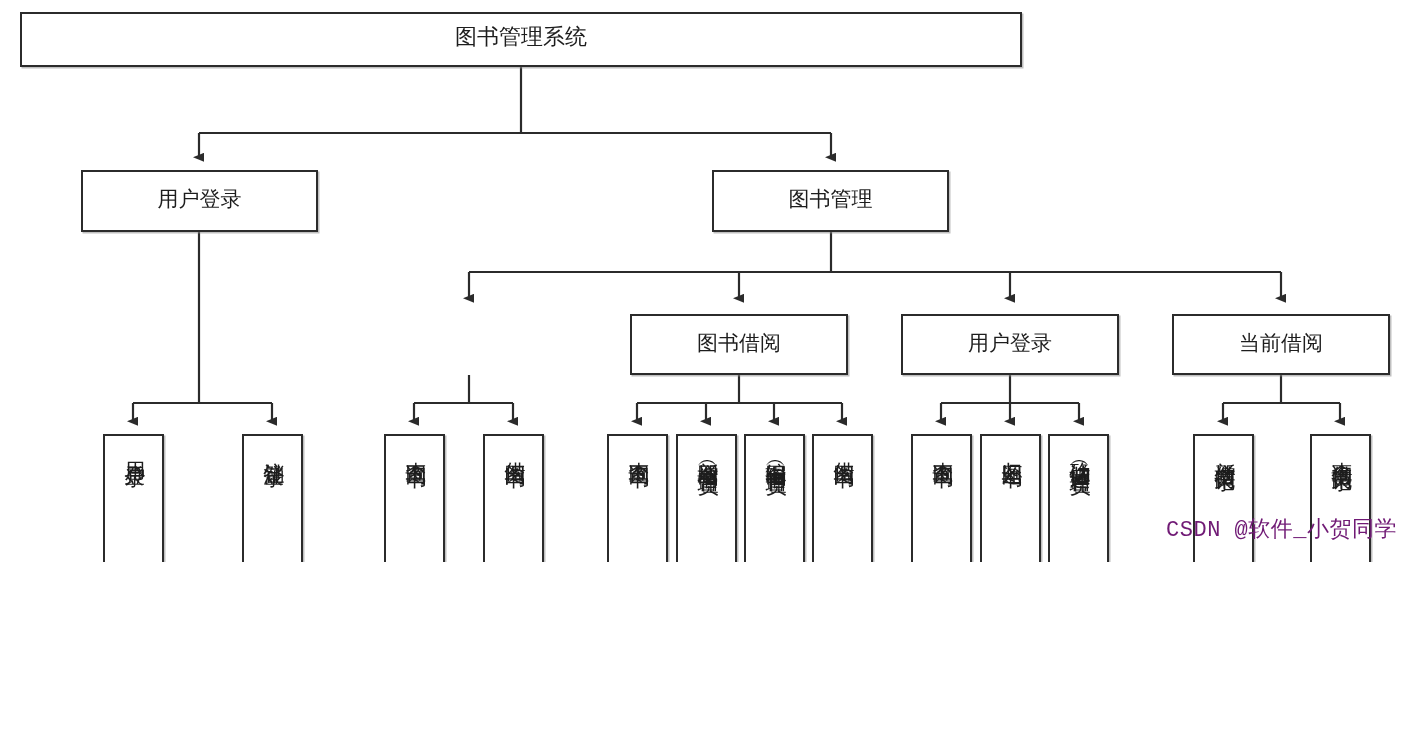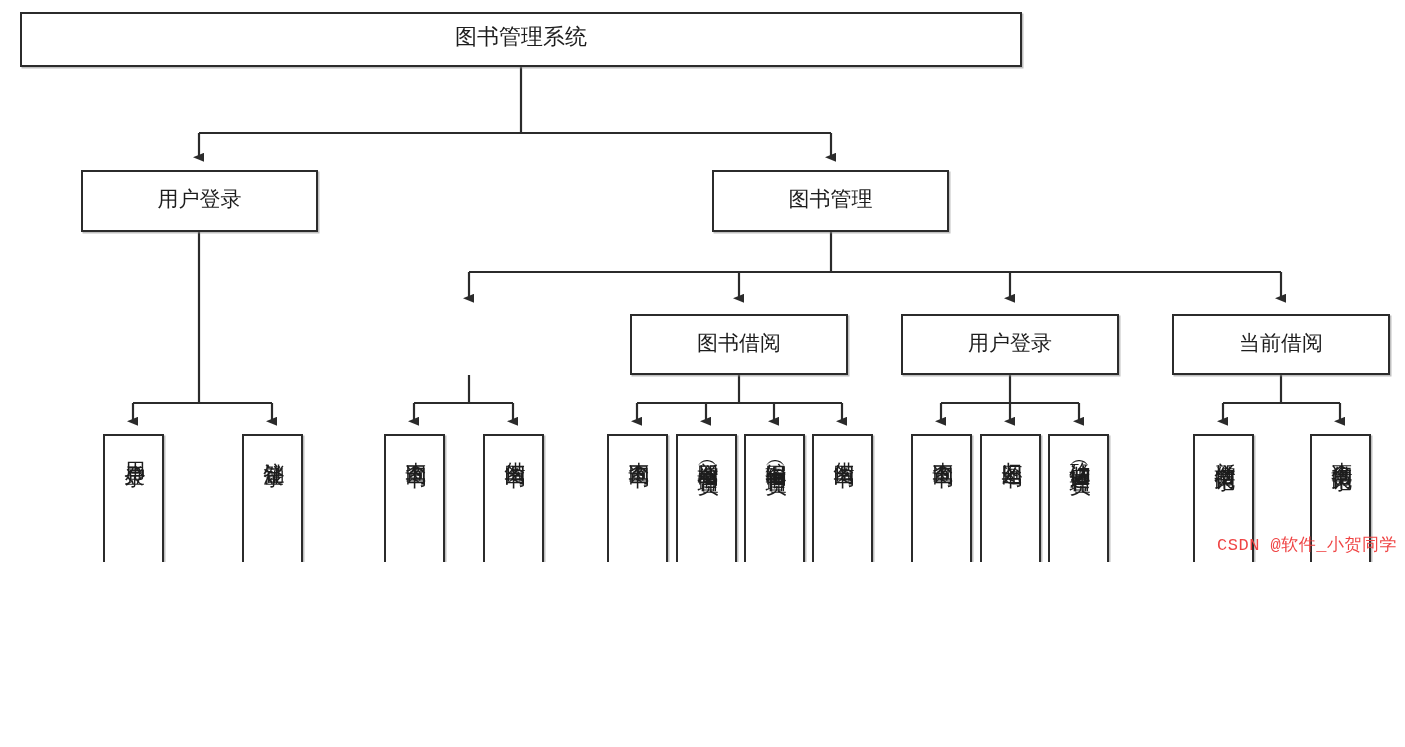--- a/index.html
+++ b/index.html
@@ -55,23 +55,23 @@
   .node.vertical .label {
     writing-mode: vertical-rl;
     text-orientation: upright;
     font-size: 21px;
     letter-spacing: 2px;
     line-height: 1;
   }
   .watermark {
     position: absolute;
     right: 8px;
-    bottom: 6px;
-    font-size: 17px;
-    color: #ef4444;
+    bottom: 18px;
+    font-size: 22px;
+    color: #701a75;
     letter-spacing: 0.5px;
     white-space: nowrap;
   }
 </style>
 </head>
 <body>
 
 <div id="canvas">
 
   <svg class="connectors" viewBox="0 0 1405 747" xmlns="http://www.w3.org/2000/svg">

